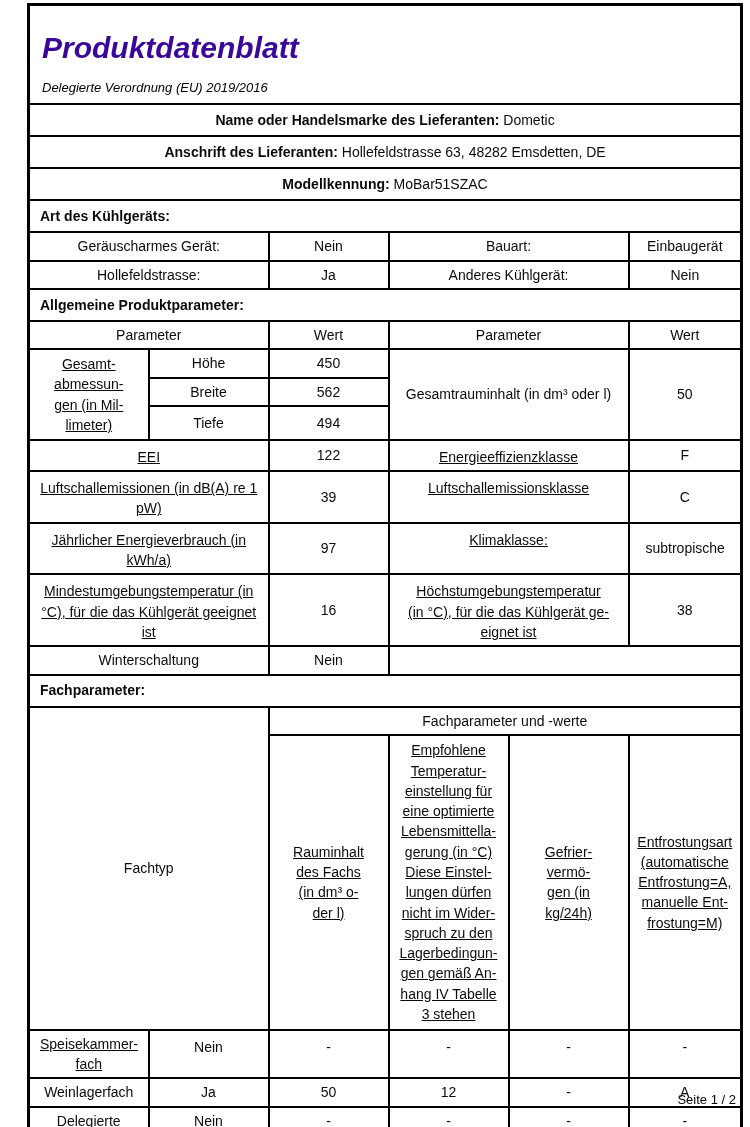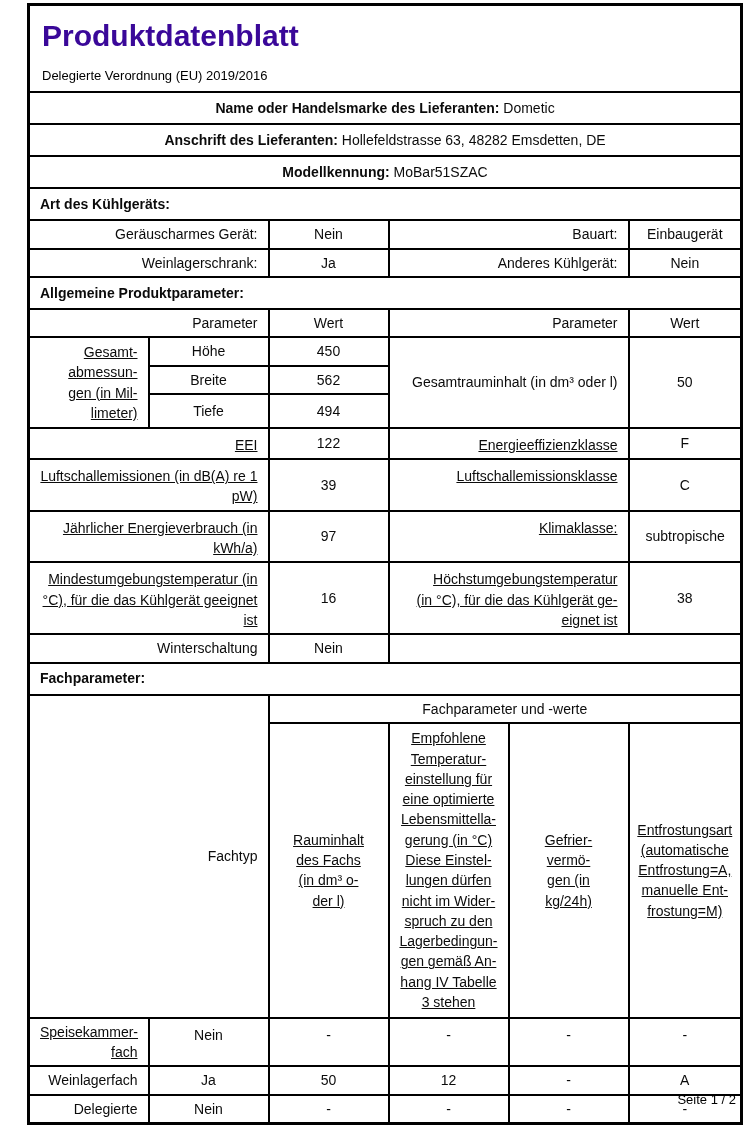--- a/index.html
+++ b/index.html
@@ -21,25 +21,25 @@
     border: 2px solid #000;
     font-size: 14px;
     line-height: 1.45;
     padding: 3px 10px;
     vertical-align: middle;
     overflow: hidden;
   }
   .b { font-weight: bold; }
   .pre { white-space: pre-line; text-decoration: underline; }
   .val { text-align: center; padding: 3px 16px; }
-  .lbl { text-align: right; }
+  .lbl { text-align: center; }
   .vtop { vertical-align: top; padding-top: 6px; }
 
   
-  tr.r-title td { height: 70px; padding: 8px 12px 6px 12px; vertical-align: top; }
+  tr.r-title td { height: 70px; padding: 20px 12px 6px 12px; vertical-align: top; font-style: italic; }
   .title { font-size: 30px; font-weight: bold; letter-spacing: 0px; }
   .subtitle { font-size: 13px; margin-top: 9px; color: #000; }
 
   
   tr.r-supplier td { height: 32px; text-align: center; }
   tr.r-art td { height: 32px; }
   tr.r-type td { height: 26px; }
   tr.r-section td { height: 32px; }
   tr.r-phead td { height: 26px; }
   tr.r-dim td { height: 24px; }
@@ -107,21 +107,21 @@
     <td colspan="6" class="b">Art des Kühlgeräts:</td>
   </tr>
 
   <tr class="r-type">
     <td colspan="2" class="lbl">Geräuscharmes Gerät:</td>
     <td class="val">Nein</td>
     <td colspan="2" class="lbl">Bauart:</td>
     <td class="val">Einbaugerät</td>
   </tr>
   <tr class="r-type">
-    <td colspan="2" class="lbl">Weinlagerschrank:</td>
+    <td colspan="2" class="lbl">Hollefeldstrasse:</td>
     <td class="val">Ja</td>
     <td colspan="2" class="lbl">Anderes Kühlgerät:</td>
     <td class="val">Nein</td>
   </tr>
 
   <tr class="r-section">
     <td colspan="6" class="b">Allgemeine Produktparameter:</td>
   </tr>
 
   <tr class="r-phead">

